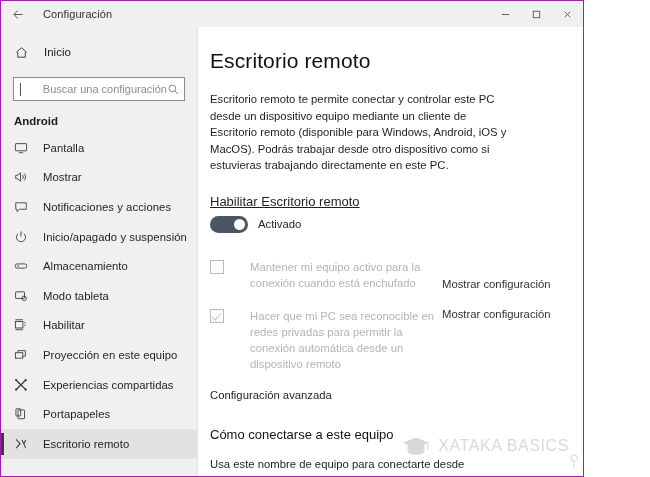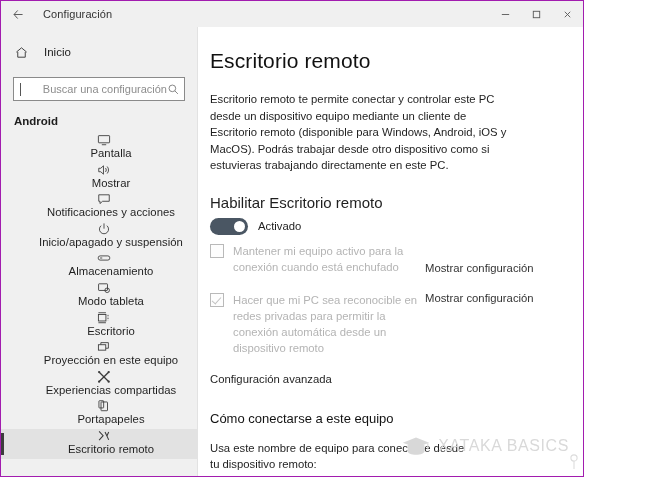--- a/index.html
+++ b/index.html
@@ -145,21 +145,20 @@
     flex: 1;
     overflow: hidden;
   }
   .nav-item {
     display: flex;
     align-items: center;
     height: 29.6px;
     padding-left: 13px;
     position: relative;
     box-sizing: border-box;
-    flex-direction: column;
   }
   .nav-item .ic {
     width: 18px;
     min-width: 18px;
     display: flex;
     align-items: center;
     justify-content: flex-start;
     color: #3b3b3b;
   }
   .nav-item .ic svg { display: block; }
@@ -203,29 +202,30 @@
     letter-spacing: 0.1px;
   }
   .para {
     font-size: 11.3px;
     line-height: 16.5px;
     color: #1f1f1f;
     margin: 0 0 20px 0;
     max-width: 300px;
   }
   .field-label {
-    font-size: 15px;
+    font-size: 13px;
     color: #1f1f1f;
     margin-bottom: 7px;
+    text-decoration: underline;
   }
 
   .toggle-row {
     display: flex;
     align-items: center;
-    margin-bottom: 8px;
+    margin-bottom: 26px;
   }
   .toggle {
     width: 38px;
     height: 17px;
     border-radius: 9px;
     background: #4a5663;
     position: relative;
     display: inline-block;
   }
   .toggle .knob {
@@ -266,21 +266,21 @@
     width: 4px;
     height: 8px;
     border: solid #c2c2c2;
     border-width: 0 1.6px 1.6px 0;
     transform: rotate(42deg);
   }
   .check-text {
     font-size: 11.3px;
     line-height: 16px;
     color: #b4b4b4;
-    margin-left: 9px;
+    margin-left: 26px;
     width: 186px;
   }
   .show-link {
     font-size: 11.3px;
     color: #343434;
     margin-left: 6px;
     white-space: nowrap;
     padding-top: 0px;
   }
   .check-row.row1 .show-link { align-self: flex-end; padding-bottom: 1px;}
@@ -457,21 +457,21 @@
         </div>
 
         <div class="nav-item">
           <span class="ic">
             <svg width="14" height="14" viewBox="0 0 16 16">
               <rect x="1.6" y="4" width="8.6" height="7.4" fill="none" stroke="currentColor" stroke-width="1"></rect>
               <path d="M1.6 2 H10.2 M1.6 13.4 H10.2" stroke="currentColor" stroke-width="1" fill="none"></path>
               <path d="M12.6 4.4 V11" stroke="currentColor" stroke-width="1" fill="none" stroke-dasharray="1.7 1.5"></path>
             </svg>
           </span>
-          <span class="lbl">Escritorio</span>
+          <span class="lbl">Habilitar</span>
         </div>
 
         <div class="nav-item">
           <span class="ic">
             <svg width="14" height="14" viewBox="0 0 16 16">
               <rect x="1.6" y="5.4" width="8.4" height="6.2" fill="none" stroke="currentColor" stroke-width="1"></rect>
               <path d="M4.4 5.2 V3 H13 V9.4 H10.2" fill="none" stroke="currentColor" stroke-width="1"></path>
             </svg>
           </span>
           <span class="lbl">Proyección en este equipo</span>

